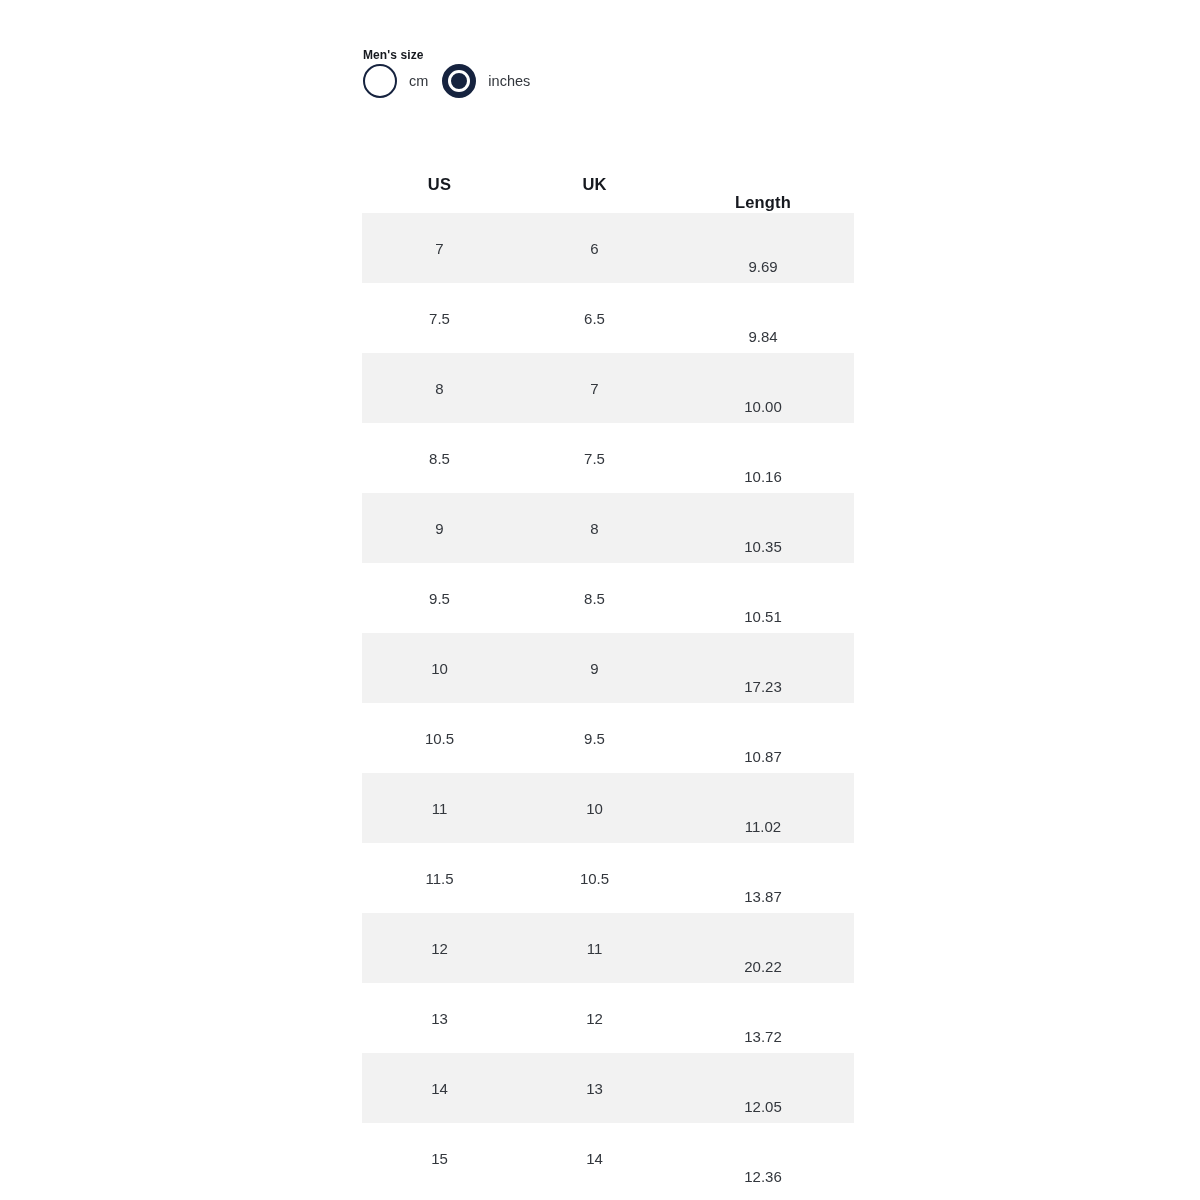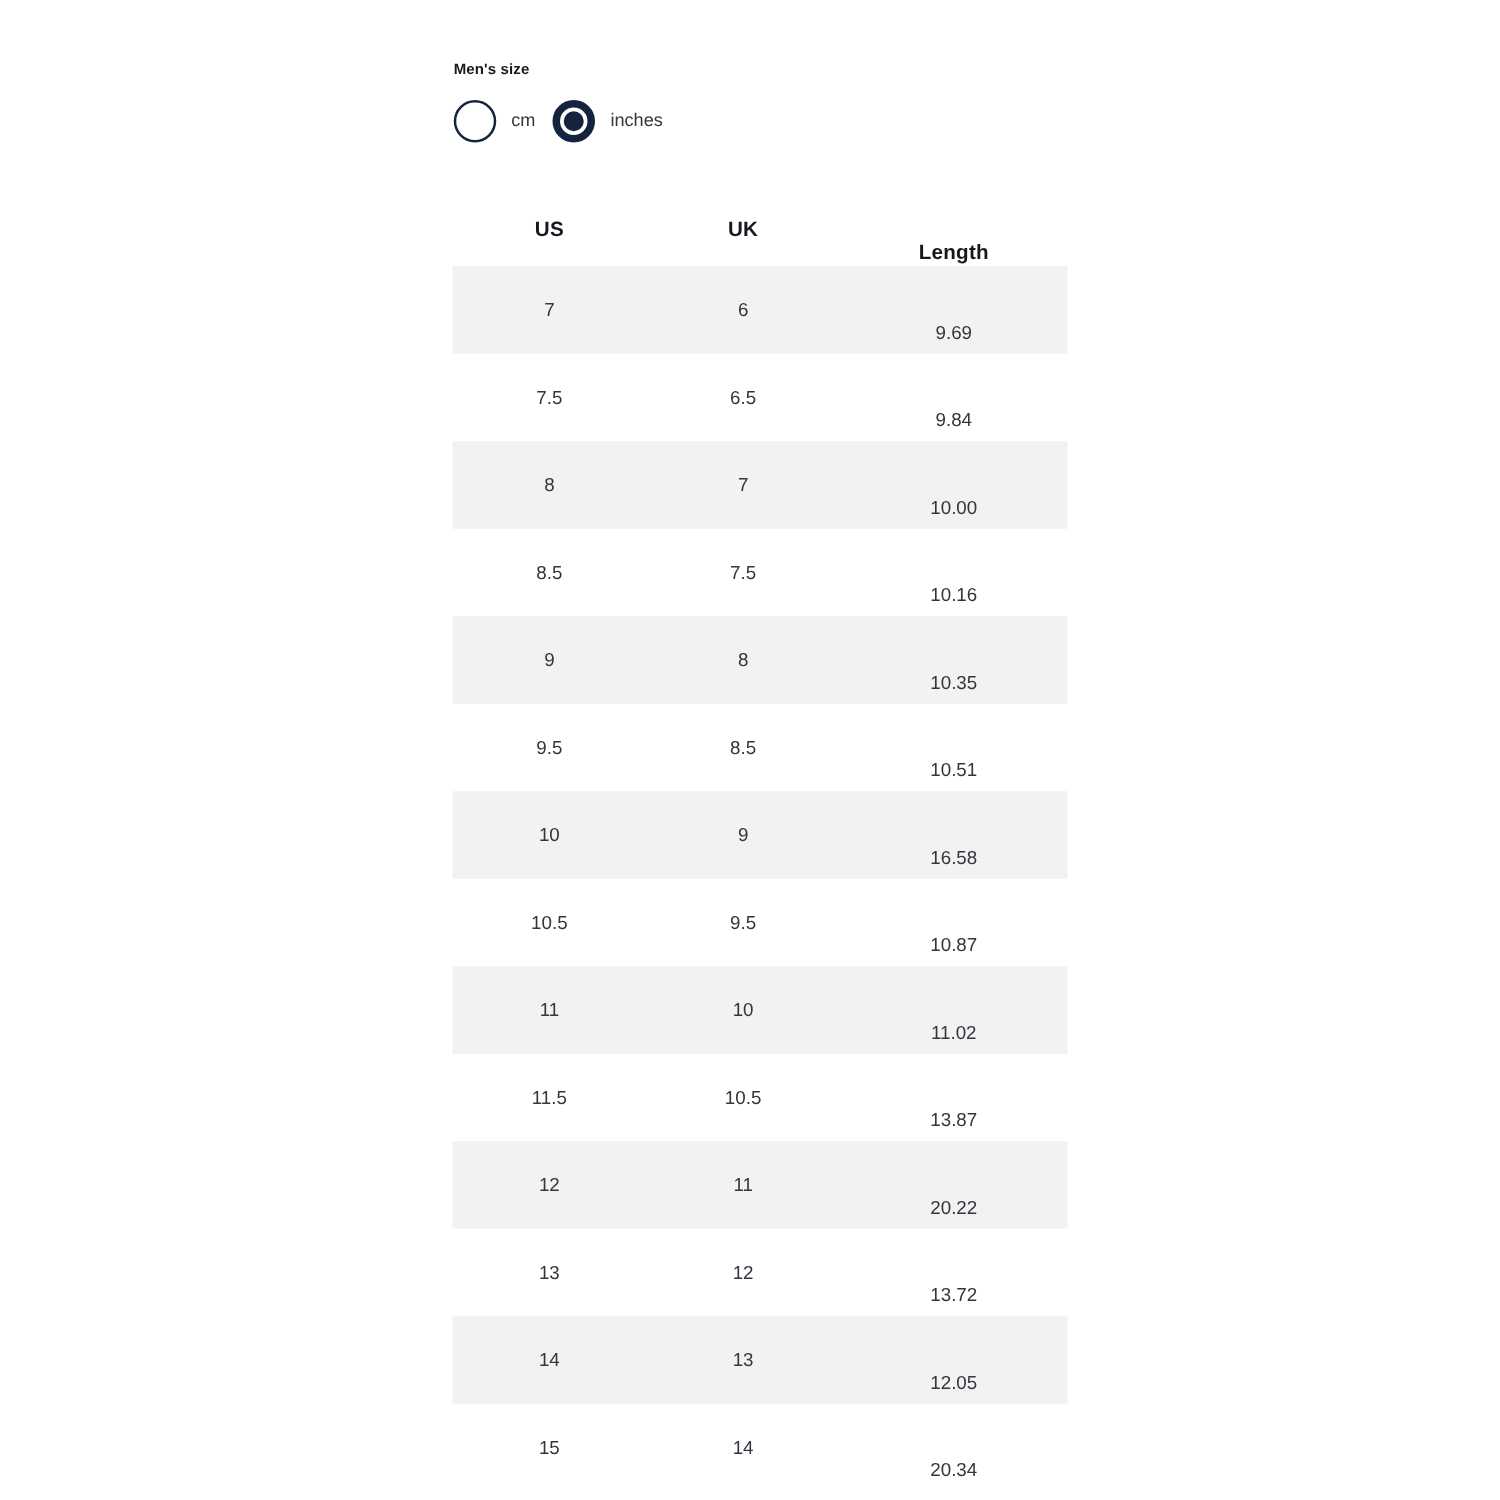--- a/index.html
+++ b/index.html
@@ -26,21 +26,21 @@
     top: 10px;
     font-size: 12px;
     font-weight: bold;
     color: #16191f;
     letter-spacing: 0.1px;
     margin-top: 38px;
   }
   .unit-toggle {
     position: absolute;
     left: 363px;
-    top: 80px;
+    top: 64px;
     display: flex;
     align-items: center;
   }
   .radio-group {
     display: flex;
     align-items: center;
     margin-right: 14px;
     cursor: pointer;
   }
   .radio-outer {
@@ -163,21 +163,21 @@
       <div class="cell col-len">10.35</div>
     </div>
     <div class="row">
       <div class="cell col-us">9.5</div>
       <div class="cell col-uk">8.5</div>
       <div class="cell col-len">10.51</div>
     </div>
     <div class="row shaded">
       <div class="cell col-us">10</div>
       <div class="cell col-uk">9</div>
-      <div class="cell col-len">16.58</div>
+      <div class="cell col-len">17.23</div>
     </div>
     <div class="row">
       <div class="cell col-us">10.5</div>
       <div class="cell col-uk">9.5</div>
       <div class="cell col-len">10.87</div>
     </div>
     <div class="row shaded">
       <div class="cell col-us">11</div>
       <div class="cell col-uk">10</div>
       <div class="cell col-len">11.02</div>
@@ -198,17 +198,17 @@
       <div class="cell col-len">13.72</div>
     </div>
     <div class="row shaded">
       <div class="cell col-us">14</div>
       <div class="cell col-uk">13</div>
       <div class="cell col-len">12.05</div>
     </div>
     <div class="row">
       <div class="cell col-us">15</div>
       <div class="cell col-uk">14</div>
-      <div class="cell col-len">20.34</div>
+      <div class="cell col-len">12.36</div>
     </div>
   </div>
 
 </div>
 
 </body></html>

